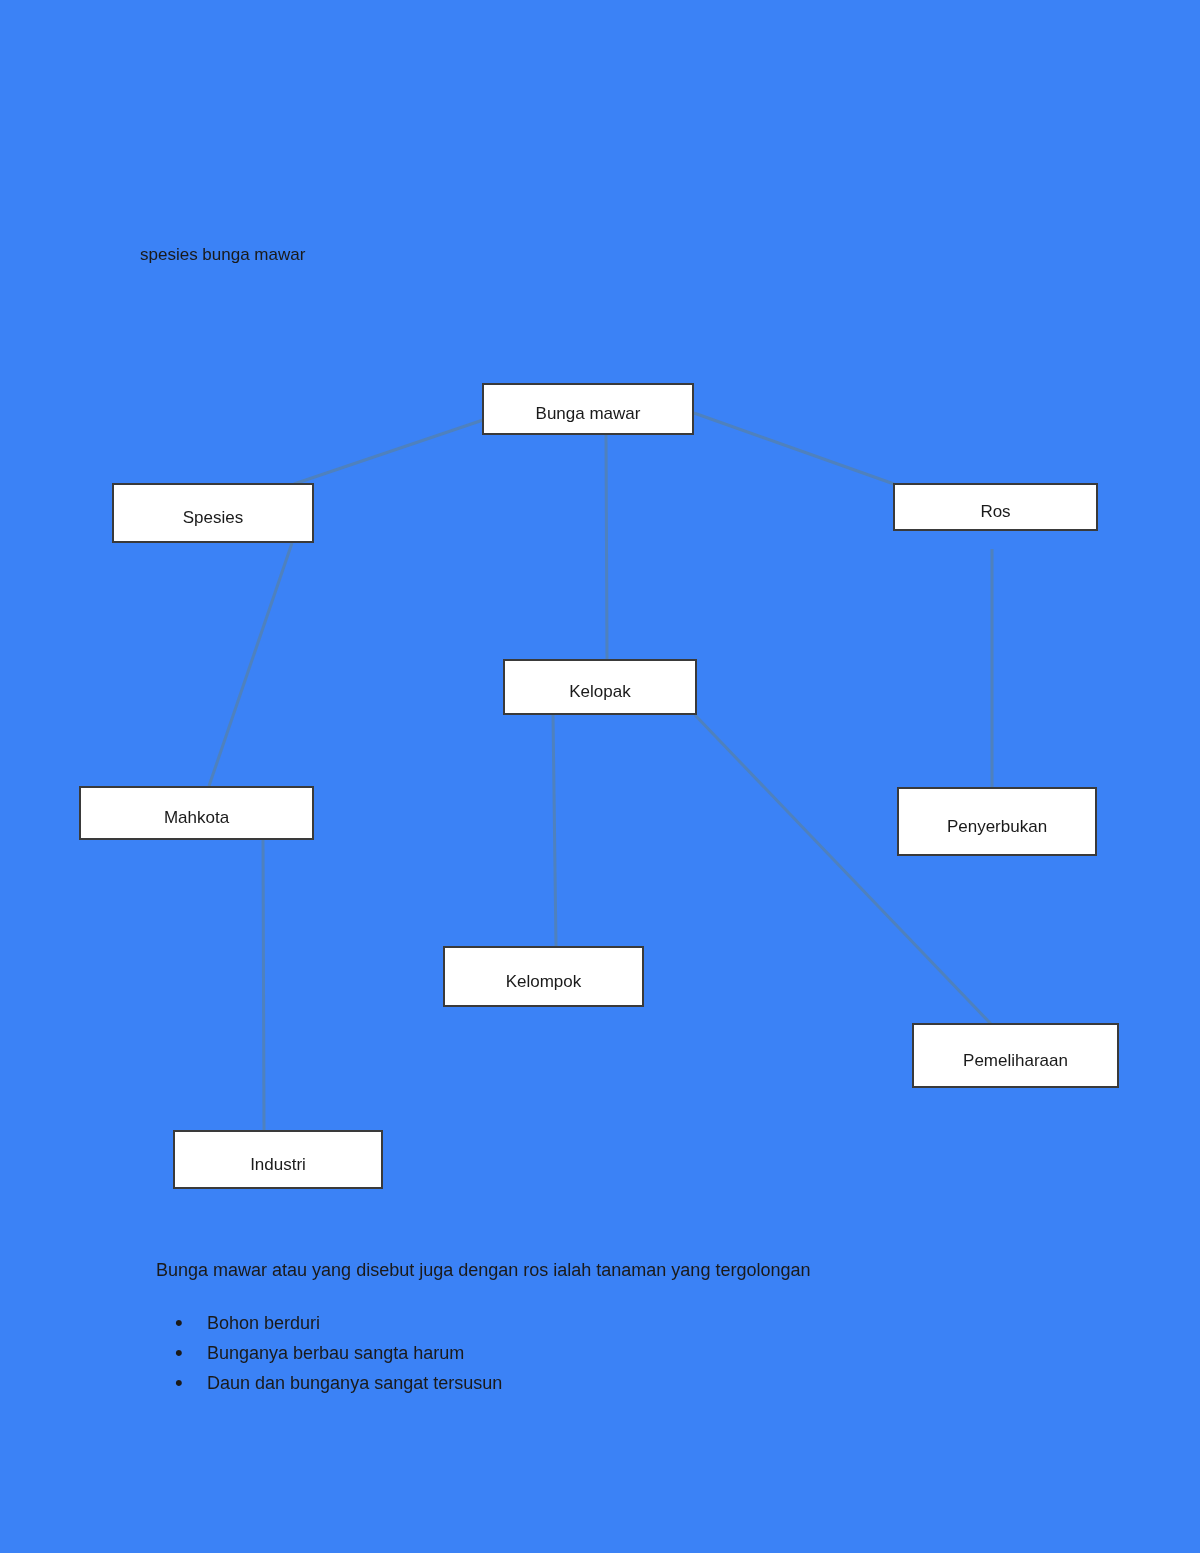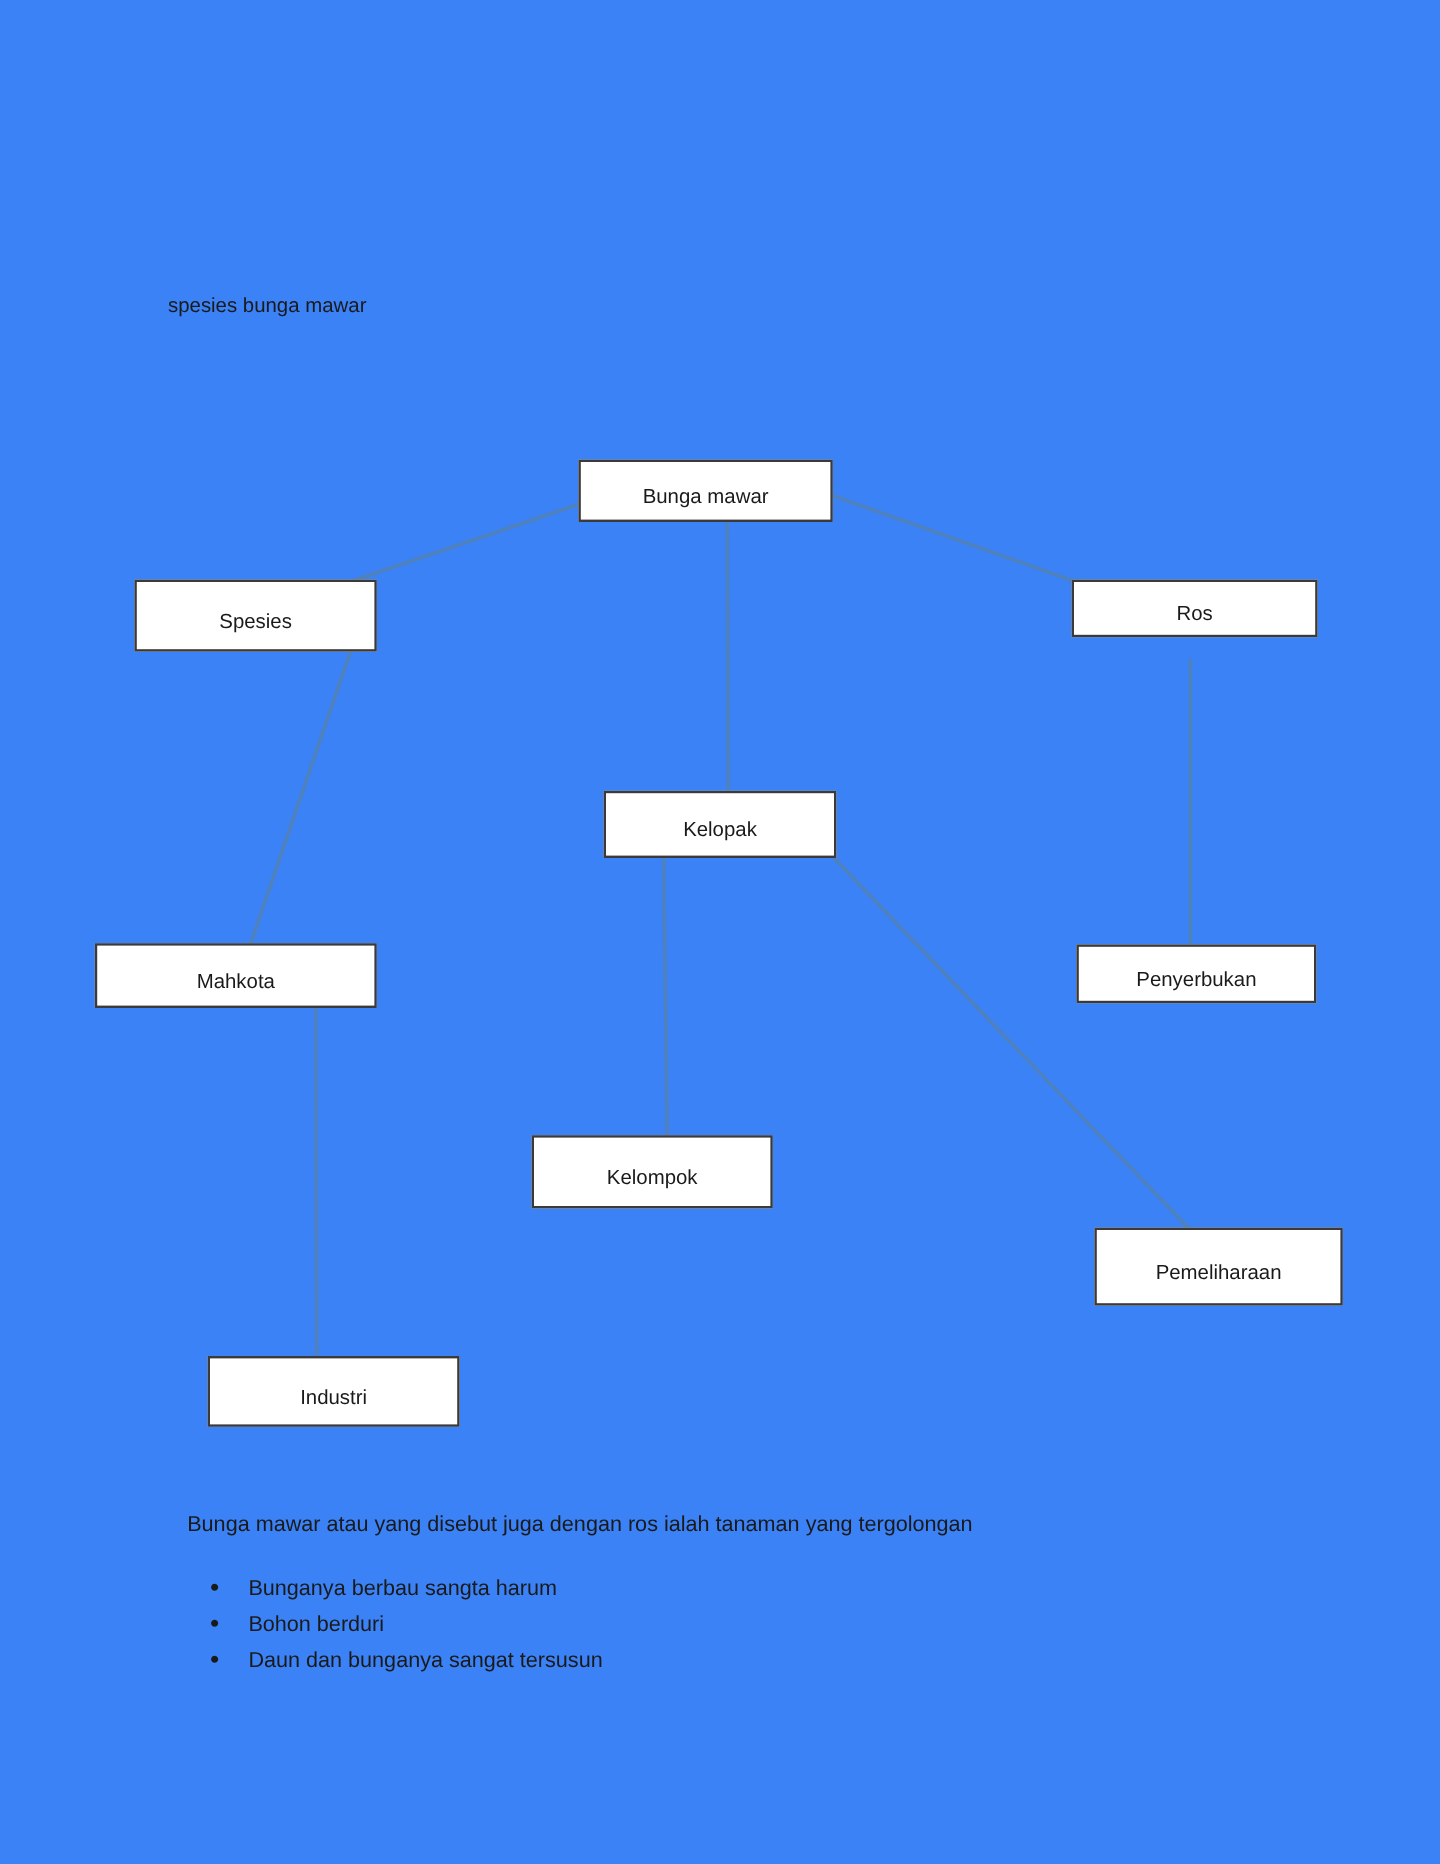--- a/index.html
+++ b/index.html
@@ -50,21 +50,21 @@
     align-items: center;
     padding-top: 10px;
     font-size: 17px;
     color: #1a1a1a;
   }
   .node-bunga-mawar  { left: 482px; top: 383px; width: 212px; height: 52px; }
   .node-spesies      { left:  91px; top: 483px; width: 202px; height: 60px; margin-left: 21px; }
   .node-ros          { left: 893px; top: 483px; width: 205px; height: 48px; }
   .node-kelopak      { left: 503px; top: 659px; width: 194px; height: 56px; }
   .node-mahkota      { left:  79px; top: 786px; width: 235px; height: 54px; }
-  .node-penyerbukan  { left: 897px; top: 787px; width: 200px; height: 49px; }
+  .node-penyerbukan  { left: 897px; top: 787px; width: 200px; height: 69px; }
   .node-kelompok     { left: 443px; top: 946px; width: 201px; height: 61px; }
   .node-pemeliharaan { left: 912px; top: 1023px; width: 207px; height: 65px; }
   .node-industri     { left: 173px; top: 1130px; width: 210px; height: 59px; }
   .body-text {
     position: absolute;
     left: 140px;
     top: 1242px;
     width: 960px;
   }
   .body-text p {
@@ -135,19 +135,19 @@
   <div class="node node-pemeliharaan">
     <span>Pemeliharaan</span>
   </div>
   <div class="node node-industri">
     <span>Industri</span>
   </div>
 
   <div class="body-text">
     <p>Bunga mawar atau yang disebut juga dengan ros ialah tanaman yang tergolongan</p>
     <ul>
+      <li>Bohon berduri</li>
       <li>Bunganya berbau sangta harum</li>
-      <li>Bohon berduri</li>
       <li>Daun dan bunganya sangat tersusun</li>
     </ul>
   </div>
 
 </div>
 
 </body></html>

